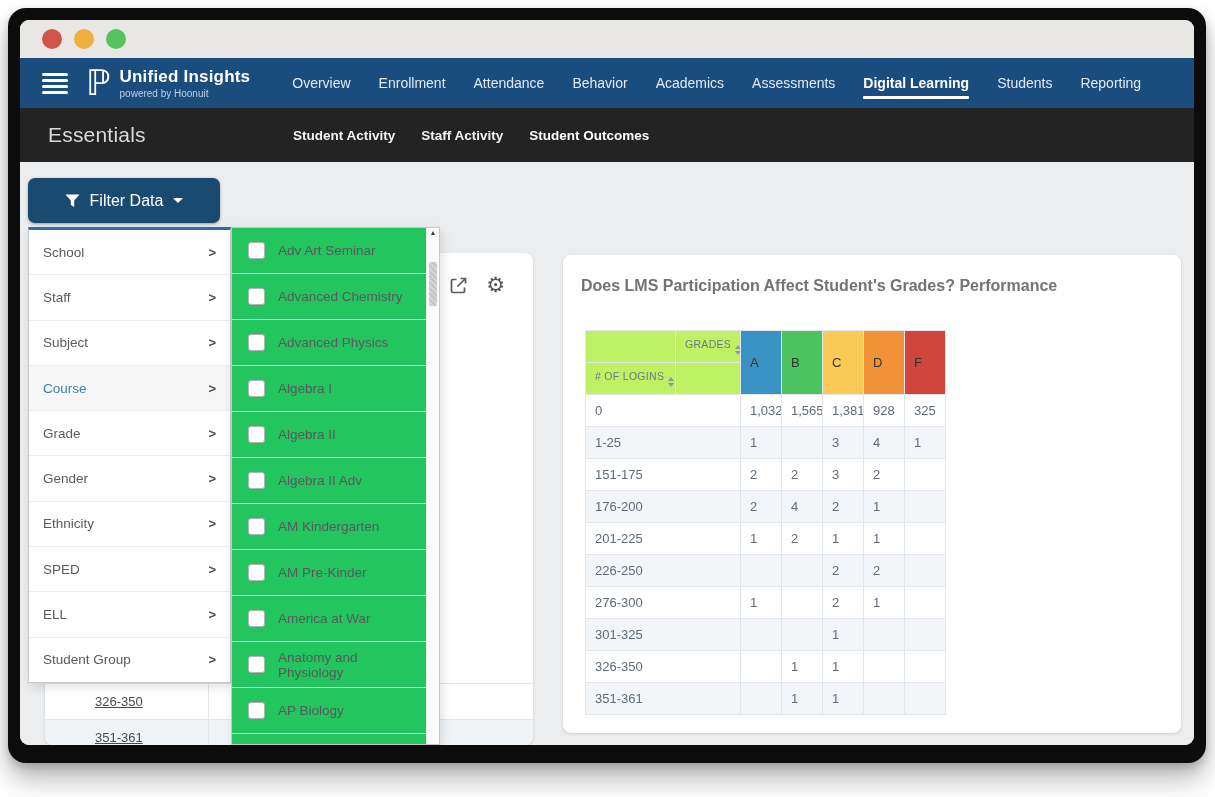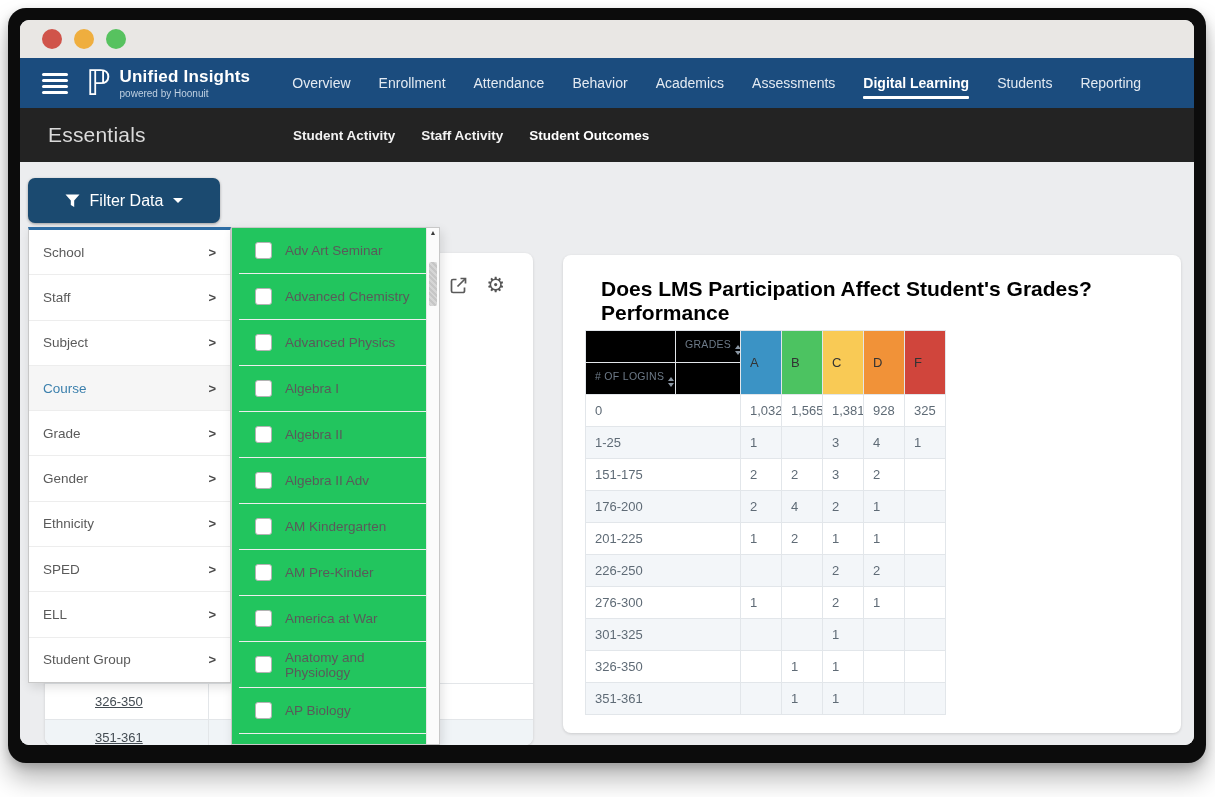--- a/index.html
+++ b/index.html
@@ -52,45 +52,45 @@
   .bgrow { position:absolute; left:0; right:0; height:36px; display:flex; align-items:center; padding-left:50px;
            border-top:1px solid #e3e6e9; font-size:13px; color:#434b52; }
   .bgrow a { color:#434b52; text-decoration:underline; cursor:pointer; }
   .bgrow .divider { position:absolute; left:163px; top:0; bottom:0; width:1px; background:#e3e6e9; }
   .bgrow.r1 { top:430px; background:#fff; }
   .bgrow.r2 { top:466px; height:62px; align-items:flex-start; padding-top:10px; background:#f0f4f7; }
 
   
   .card-right { position:absolute; left:543px; top:93px; width:618px; height:478px; background:#fff; border-radius:8px;
                 box-shadow:0 1px 3px rgba(0,0,0,.14); z-index:1; }
-  .report-title { position:absolute; left:38px; top:22px; font-size:21px; font-weight:700; color:#000000; }
+  .report-title { position:absolute; left:18px; top:22px; font-size:16px; font-weight:700; color:#737373; }
 
   table.grades { position:absolute; left:22px; top:75px; border-collapse:collapse; table-layout:fixed; width:360px; }
   table.grades th, table.grades td { border:1px solid #e2e6ea; height:32px; font-size:13px; font-weight:400;
                 color:#5f6b76; text-align:left; padding:0 4px 0 9px; overflow:hidden; white-space:nowrap; }
-  table.grades .hdr { background:#000000; font-size:10.5px; color:#6d7a88; letter-spacing:.3px; }
+  table.grades .hdr { background:#bef264; font-size:10.5px; color:#6d7a88; letter-spacing:.3px; }
   table.grades .hdr-right { text-align:right; padding-right:7px; }
   table.grades .gcol { color:#333; font-size:13px; height:64px; }
   table.grades tr.stripe td { background:#f3f6f9; }
   .sort { display:inline-flex; flex-direction:column; margin-left:4px; vertical-align:-1px; }
   .sort i { display:block; width:0; height:0; border-left:3.5px solid transparent; border-right:3.5px solid transparent; }
   .sort i.up { border-bottom:4px solid #8b97a4; margin-bottom:2px; }
   .sort i.dn { border-top:4px solid #8b97a4; }
 
   
   .panel { position:absolute; top:65px; background:#22c55e; border:1px solid #c8c8c8; z-index:10; box-shadow:2px 4px 10px rgba(0,0,0,.12); }
   .panel-cats { left:8px; width:203px; height:456px; border-top:3px solid #2e6da4; display:flex; flex-direction:column; }
   .cat { flex:1; display:flex; align-items:center; justify-content:space-between; padding:0 14px; font-size:13.5px;
          color:#5a5a5a; border-bottom:1px solid #ededed; cursor:pointer; background:#fff; }
   .cat:last-child { border-bottom:none; }
   .cat.selected { background:#f6f6f6; color:#3c80ad; }
   .chev::before { content:">"; font-size:13px; font-weight:700; color:#4a4a4a; }
 
   .panel-opts { left:211px; width:209px; height:518px; overflow:hidden; }
-  .opts { position:absolute; left:0; top:0; right:13px;padding-left:7px; }
+  .opts { position:absolute; left:0; top:0; right:13px; }
   .opt { height:46px; display:flex; align-items:center; gap:13px; padding-left:16px; border-bottom:1px solid #ededed;
          font-size:13.5px; color:#5a5a5a; cursor:pointer; }
   .checkbox { width:17px; height:17px; border:1px solid #b3b3b3; border-radius:3px; background:#fff; flex:none; cursor:pointer; }
   .scrollbar { position:absolute; right:0; top:0; bottom:0; width:13px; background:#fbfbfb; border-left:1px solid #e9e9e9; }
   .scroll-up { position:absolute; top:1px; left:0; right:0; height:14px; text-align:center; font-size:7px; color:#3a3a3a; cursor:pointer; }
   .scroll-thumb { position:absolute; top:34px; left:2px; width:8px; height:44px; border-radius:2px; cursor:grab;
                   background:repeating-linear-gradient(45deg,#c6c6c6 0 2px,#d6d6d6 2px 4px); }
 </style>
 </head>
 <body>

